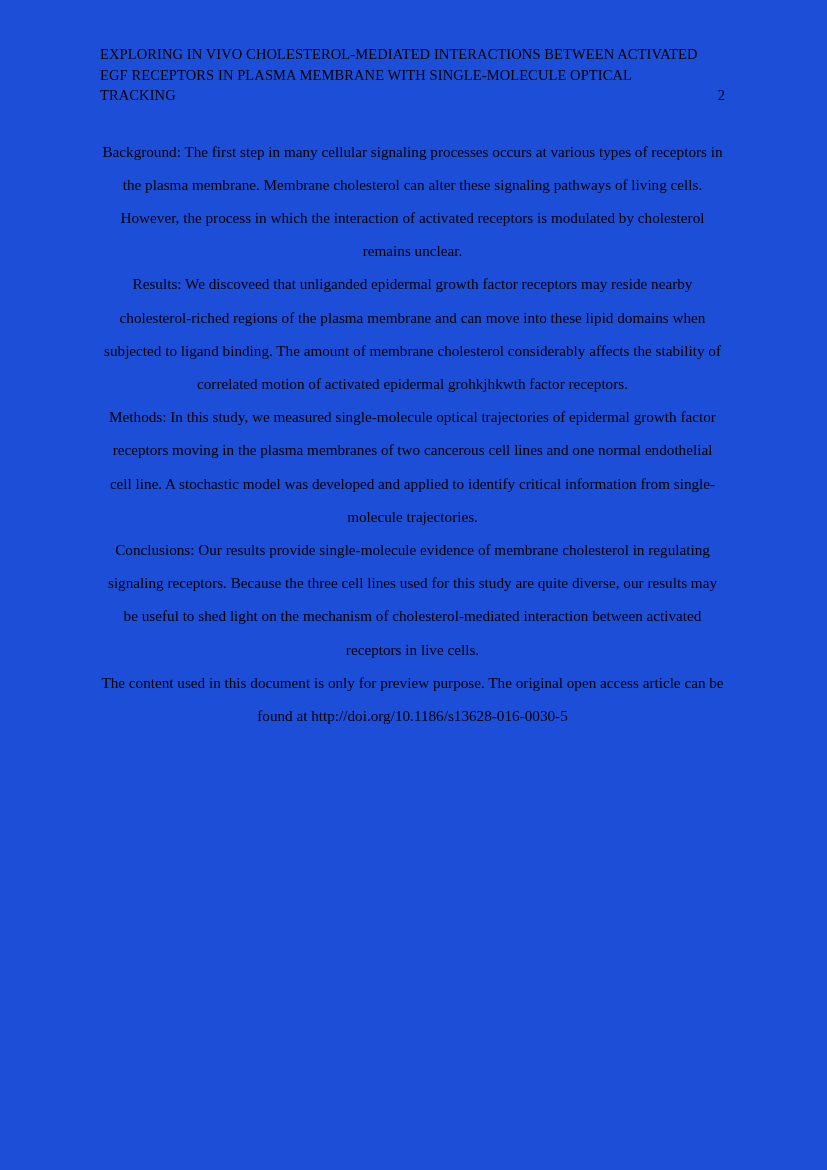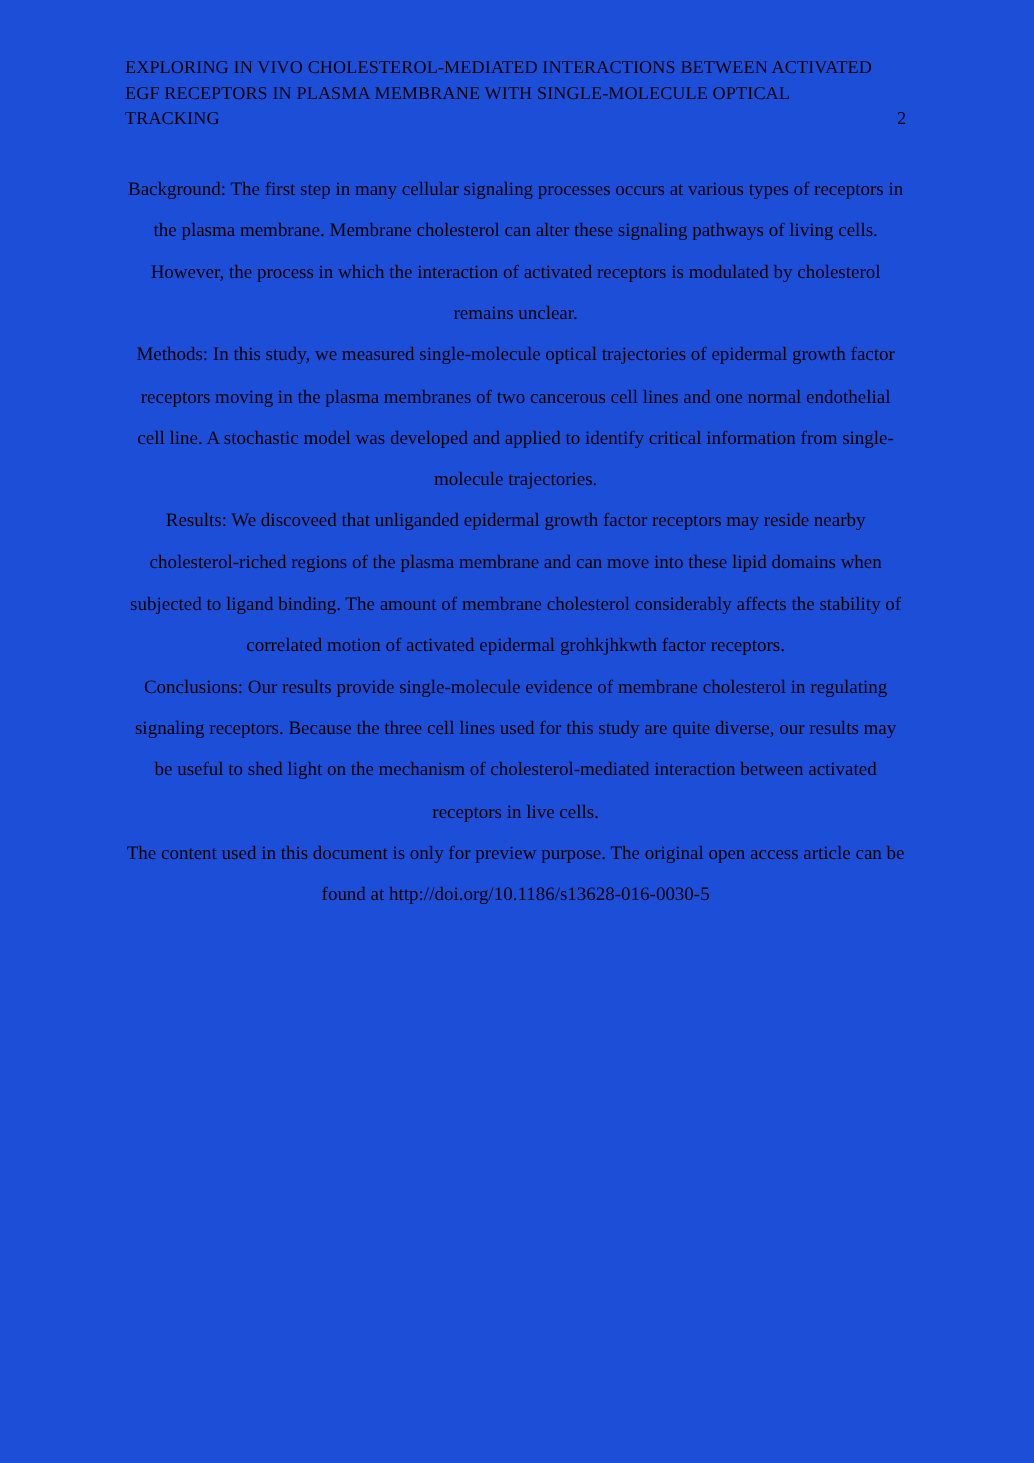--- a/index.html
+++ b/index.html
@@ -72,20 +72,20 @@
   <div class="content">
 
     <div class="running-head">
       <span class="rh-text">EXPLORING IN VIVO CHOLESTEROL-MEDIATED INTERACTIONS BETWEEN ACTIVATED EGF RECEPTORS IN PLASMA MEMBRANE WITH SINGLE-MOLECULE OPTICAL TRACKING</span>
       <span class="page-number">2</span>
     </div>
 
 
     <div class="body-block">
       <p class="para">Background: The first step in many cellular signaling processes occurs at various types of receptors in the plasma membrane. Membrane cholesterol can alter these signaling pathways of living cells. However, the process in which the interaction of activated receptors is modulated by cholesterol remains unclear.</p>
+      <p class="para">Results: We discoveed that unliganded epidermal growth factor receptors may reside nearby cholesterol-riched regions of the plasma membrane and can move into these lipid domains when subjected to ligand binding. The amount of membrane cholesterol considerably affects the stability of correlated motion of activated epidermal grohkjhkwth factor receptors.</p>
       <p class="para">Methods: In this study, we measured single-molecule optical trajectories of epidermal growth factor receptors moving in the plasma membranes of two cancerous cell lines and one normal endothelial cell line. A stochastic model was developed and applied to identify critical information from single-molecule trajectories.</p>
-      <p class="para">Results: We discoveed that unliganded epidermal growth factor receptors may reside nearby cholesterol-riched regions of the plasma membrane and can move into these lipid domains when subjected to ligand binding. The amount of membrane cholesterol considerably affects the stability of correlated motion of activated epidermal grohkjhkwth factor receptors.</p>
       <p class="para">Conclusions: Our results provide single-molecule evidence of membrane cholesterol in regulating signaling receptors. Because the three cell lines used for this study are quite diverse, our results may be useful to shed light on the mechanism of cholesterol-mediated interaction between activated receptors in live cells.</p>
       <p class="para">The content used in this document is only for preview purpose. The original open access article can be found at http://doi.org/10.1186/s13628-016-0030-5</p>
     </div>
 
   </div>
 </div>
 
 </body></html>

